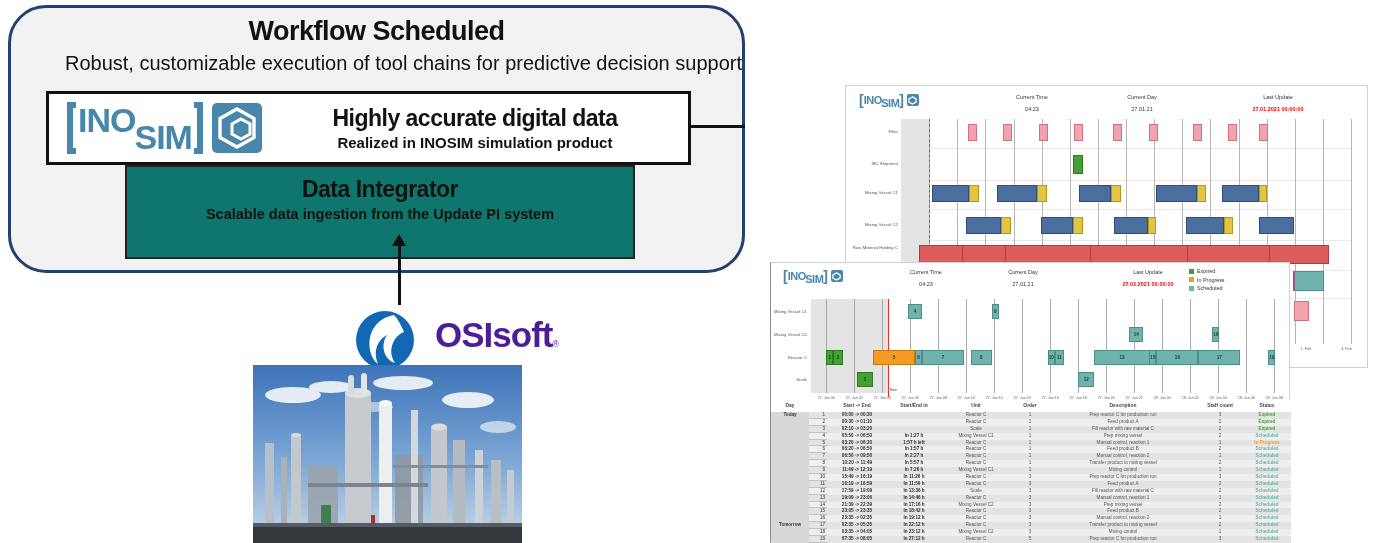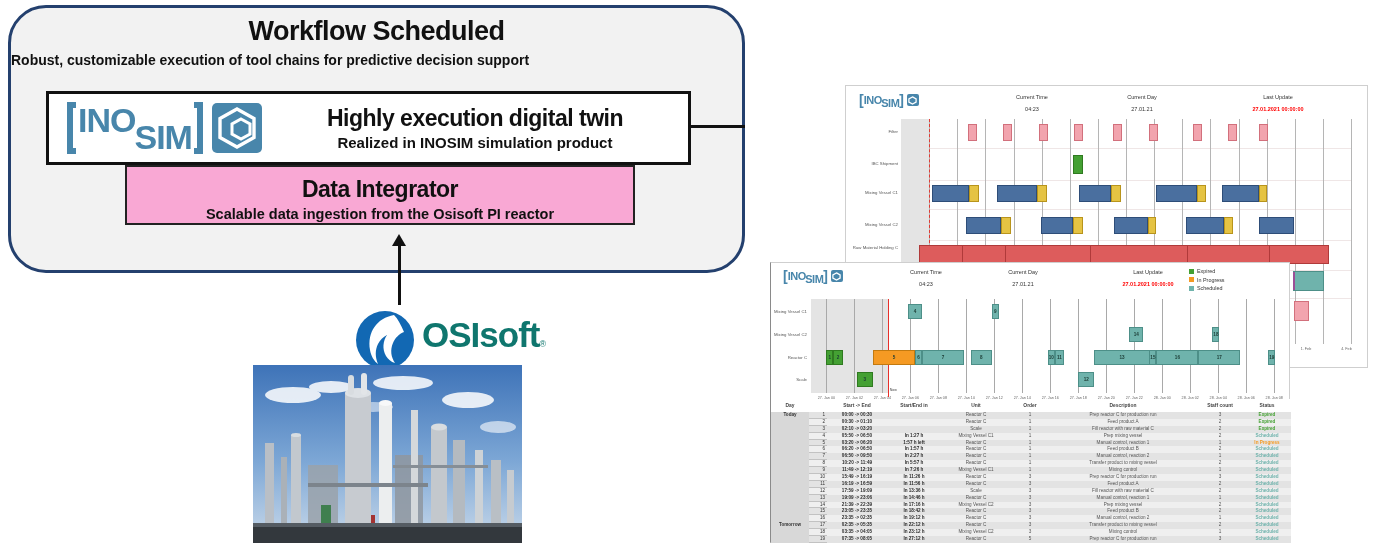--- a/index.html
+++ b/index.html
@@ -4,49 +4,49 @@
 <style>
   html,body{margin:0;padding:0;background:#fff;}
   .stage{position:relative;width:1385px;height:543px;background:#fff;overflow:hidden;
          font-family:"Liberation Sans", sans-serif;}
 
   
   .controller{position:absolute;left:8px;top:5px;width:737px;height:268px;
       background:#f2f2f2;border:3px solid #24406e;border-radius:38px;box-sizing:border-box;}
   .ctl-title{position:absolute;left:0;right:0;top:8px;text-align:center;
       font-size:27px;font-weight:bold;color:#111;letter-spacing:-0.5px;}
-  .ctl-sub{position:absolute;left:0;right:0;top:44px;text-align:left;
-      font-size:14px;font-weight:bold;color:#111;}
+  .ctl-sub{position:absolute;left:0;right:0;top:44px;text-align:right;
+      font-size:20px;font-weight:normal;color:#111;}
   .twinbox{position:absolute;left:35px;top:83px;width:645px;height:74px;background:#fff;
       border:3px solid #111;box-sizing:border-box;display:flex;align-items:center;}
   .twin-text{flex:1;text-align:center;}
   .twin-h{font-size:23px;font-weight:bold;color:#111;letter-spacing:-0.5px;}
   .twin-s{font-size:15px;font-weight:bold;color:#111;margin-top:2px;}
-  .intbox{position:absolute;left:114px;top:157px;width:510px;height:60px;background:#f9a8d4;
+  .intbox{position:absolute;left:114px;top:157px;width:510px;height:94px;background:#0f766e;
       border:2px solid #222;box-sizing:border-box;text-align:center;}
   .int-h{font-size:23px;font-weight:bold;color:#111;margin-top:9px;letter-spacing:-0.5px;}
   .int-s{font-size:14.5px;font-weight:bold;color:#111;margin-top:3px;}
   .connector{position:absolute;left:688px;top:125px;width:57px;height:3px;background:#111;}
   .up-arrow-line{position:absolute;left:398px;top:245px;width:2.5px;height:60px;background:#111;}
   .up-arrow-head{position:absolute;left:392px;top:234px;width:0;height:0;
       border-left:7px solid transparent;border-right:7px solid transparent;border-bottom:12px solid #111;}
 
   
   .biglogo{display:flex;align-items:center;margin-left:18px;}
   .bbr{width:9px;height:52px;box-sizing:border-box;}
   .bbl{border:6px solid #4886ab;border-right:none;}
   .bbrr{border:6px solid #4886ab;border-left:none;}
   .bword{display:flex;align-items:flex-start;margin:0 2px;}
   .w1{font-size:34px;font-weight:bold;color:#4886ab;line-height:1;letter-spacing:-1px;}
   .w2{font-size:34px;font-weight:bold;color:#4886ab;line-height:1;letter-spacing:-1px;margin-top:17px;margin-left:-1px;}
   .bhex{margin-left:9px;line-height:0;}
 
   
   .osisoft{position:absolute;left:355px;top:305px;display:flex;align-items:center;}
-  .osi-text{margin-left:7px;font-size:35px;color:#0f766e;line-height:60px;}
+  .osi-text{margin-left:20px;font-size:35px;color:#4c1d95;line-height:60px;}
   .osi-b{font-weight:bold;letter-spacing:-1px;}
   .osi-r{font-weight:600;letter-spacing:-1px;}
   .osi-m{font-size:9px;vertical-align:baseline;}
   .plant{position:absolute;left:253px;top:365px;width:269px;height:178px;line-height:0;}
 
   
   .schart{position:absolute;background:#fff;border:1px solid #cfcfcf;box-sizing:border-box;}
   #back-chart{left:845px;top:85px;width:523px;height:283px;z-index:1;}
   #front-chart{left:770px;top:262px;width:520px;height:281px;z-index:2;border-left:1px solid #8a8a8a;}
   .hitem{position:absolute;transform:translateX(-50%);text-align:center;}
@@ -107,28 +107,28 @@
         <div class="bbr bbrr"></div>
         <div class="bhex">
           <svg width="50" height="50" viewBox="0 0 50 50">
             <rect x="0" y="0" width="50" height="50" rx="5" fill="#4886ab"></rect>
             <polygon points="25,6 42,15.5 42,34.5 25,44 8,34.5 8,15.5" fill="none" stroke="#ffffff" stroke-width="3.4"></polygon>
             <polygon points="29,16 38,21 38,31 29,36 20,31 20,21" fill="none" stroke="#ffffff" stroke-width="3"></polygon>
           </svg>
         </div>
       </div>
       <div class="twin-text">
-        <div class="twin-h">Highly execution digital twin</div>
+        <div class="twin-h">Highly accurate digital data</div>
         <div class="twin-s">Realized in INOSIM simulation product</div>
       </div>
     </div>
 
     <div class="intbox">
       <div class="int-h">Data Integrator</div>
-      <div class="int-s">Scalable data ingestion from the Osisoft PI reactor</div>
+      <div class="int-s">Scalable data ingestion from the Update PI system</div>
     </div>
   </div>
 
   <div class="connector"></div>
   <div class="up-arrow-line"></div>
   <div class="up-arrow-head"></div>
 
   <div class="osisoft">
     <svg width="60" height="60" viewBox="0 0 60 60">
       <circle cx="30" cy="30" r="29" fill="#1268b3"></circle>

